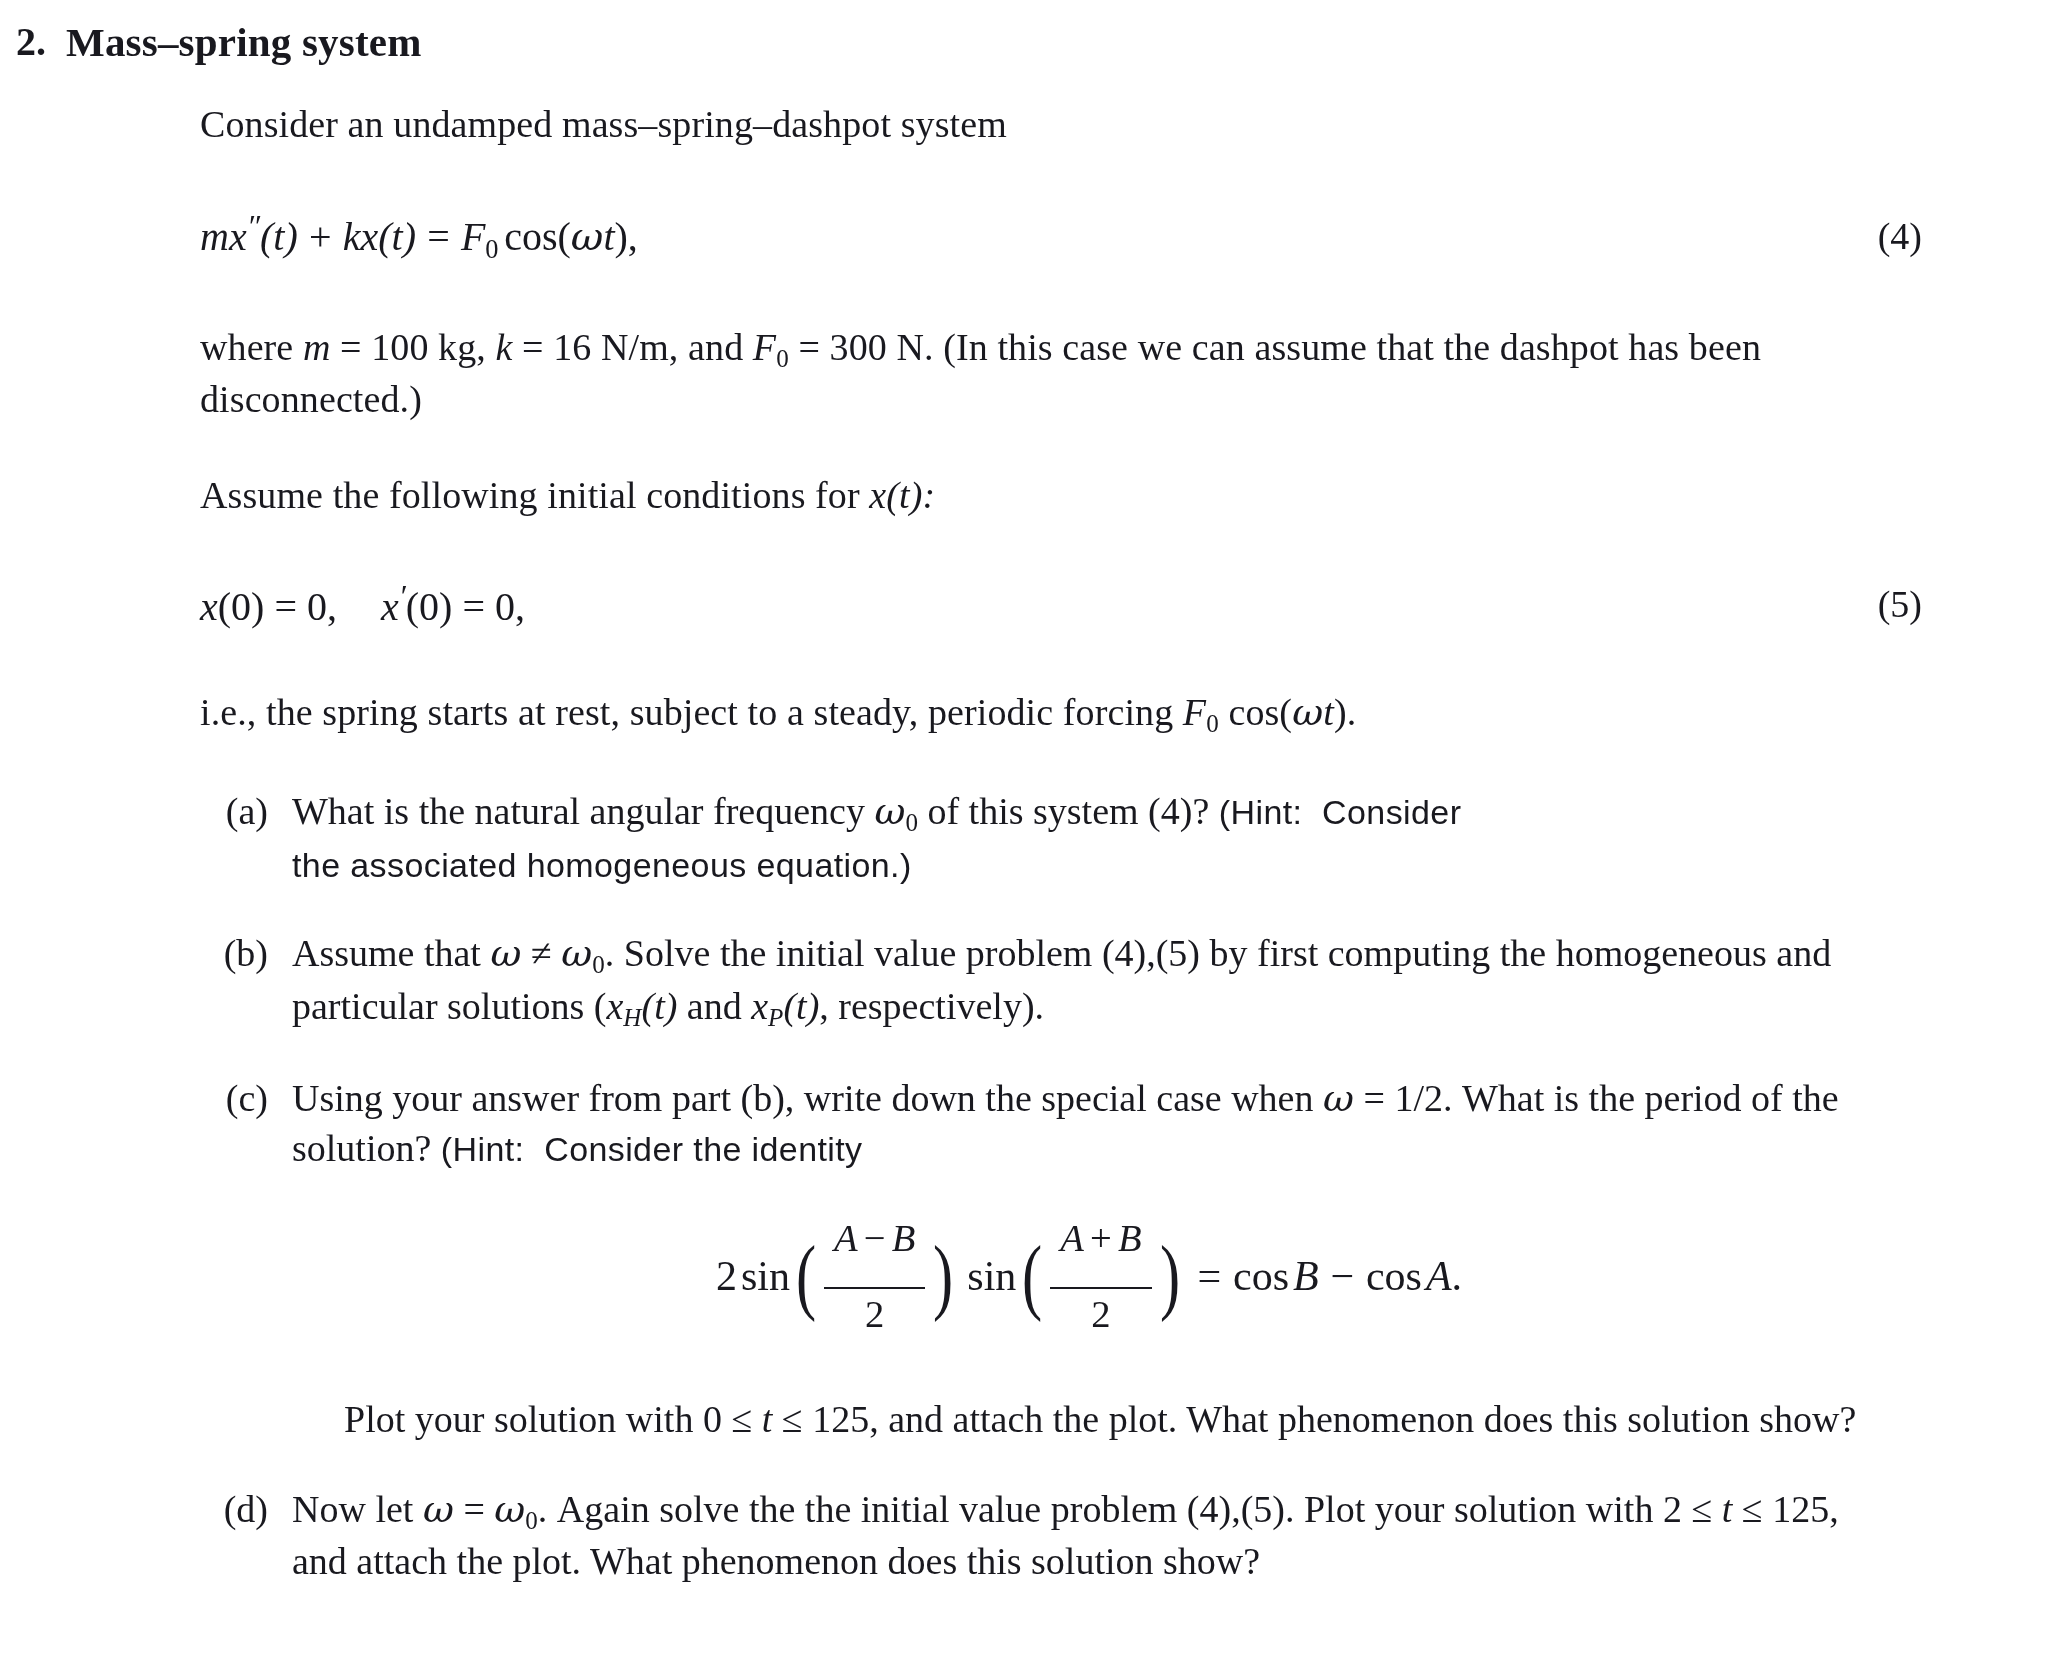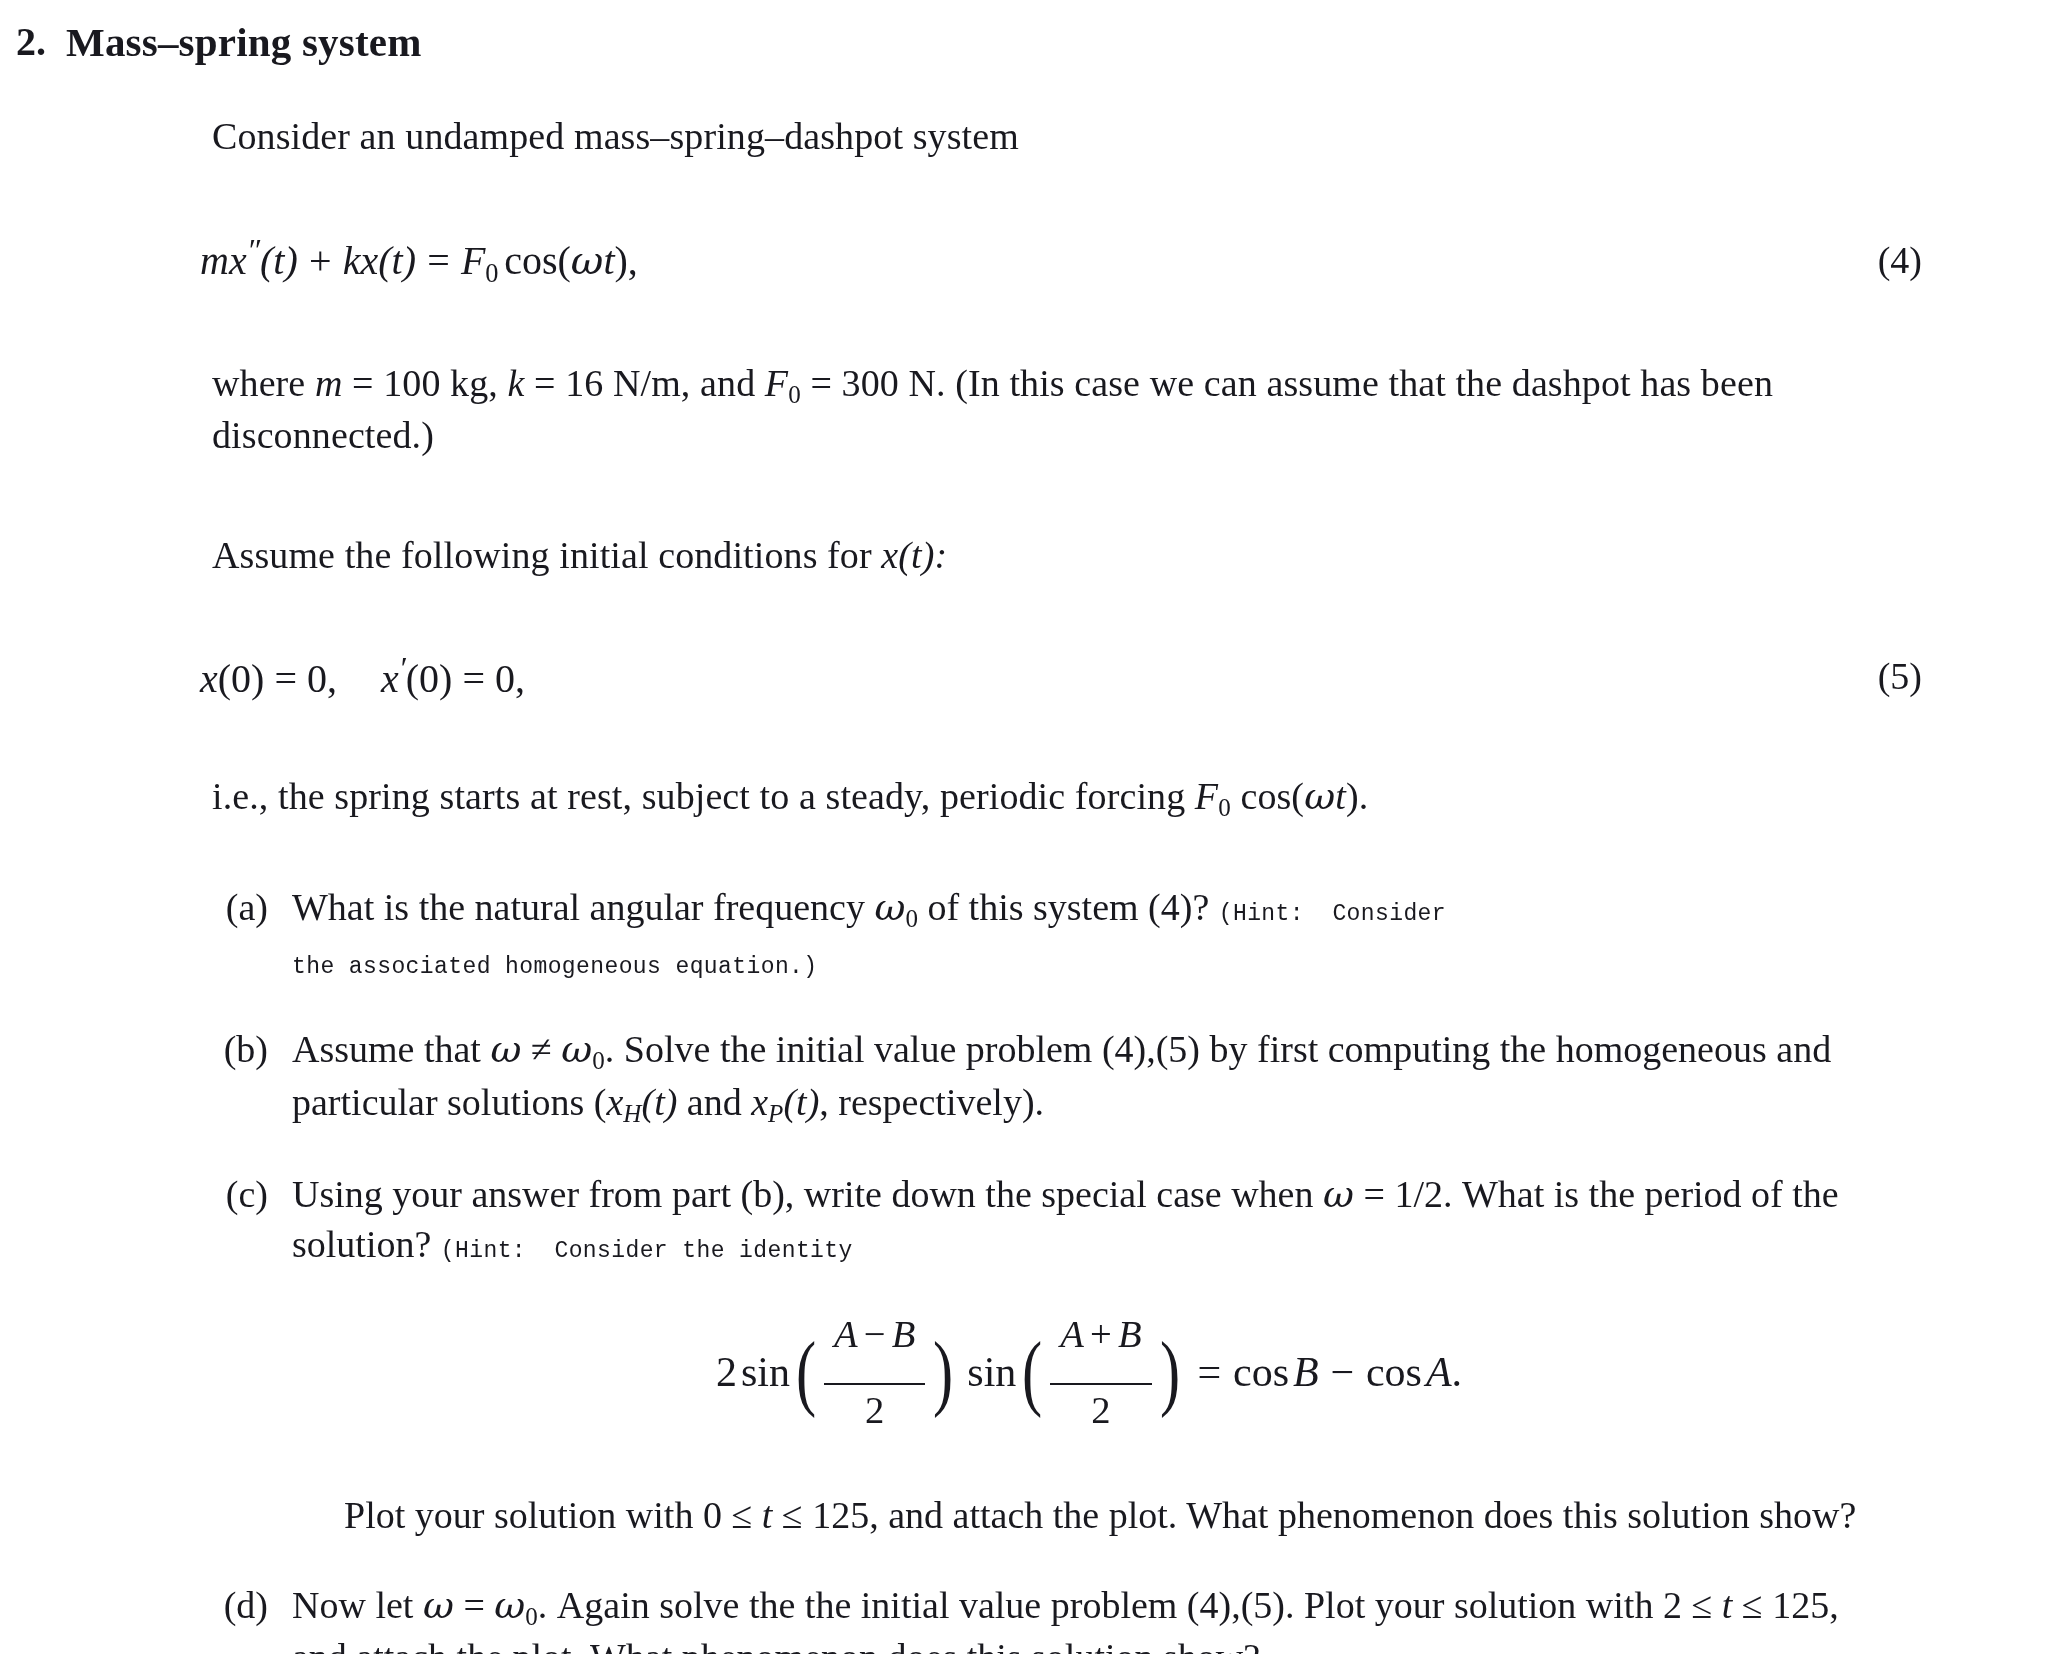--- a/index.html
+++ b/index.html
@@ -53,21 +53,21 @@
     line-height: 1.18;
     letter-spacing: 0.2px;
   }
 
   .section-body {
     margin-left: 200px;
     margin-right: 160px;
   }
 
   p.para {
-    margin: 12px;
+    margin: 0;
     text-indent: 0;
   }
   .gap-md { height: 34px; }
   .gap-lg { height: 46px; }
   .gap-xl { height: 58px; }
 
   
   .display-eq {
     position: relative;
     width: 100%;
@@ -106,22 +106,22 @@
   sup.mprime {
     font-size: 0.8em;
     vertical-align: 0.42em;
     font-style: italic;
   }
   .op { margin: 0 0.16em; }
   .thin { margin-left: 0.14em; }
 
   
   .tt {
-    font-family: Liberation Mono, monospace;
-    font-size: 23px;
+    font-family: Liberation Sans, sans-serif;
+    font-size: 34px;
     letter-spacing: 0.4px;
   }
 
   
   .sub-list {
     margin-left: 200px;
     margin-right: 160px;
   }
   .sub-item {
     display: flex;

